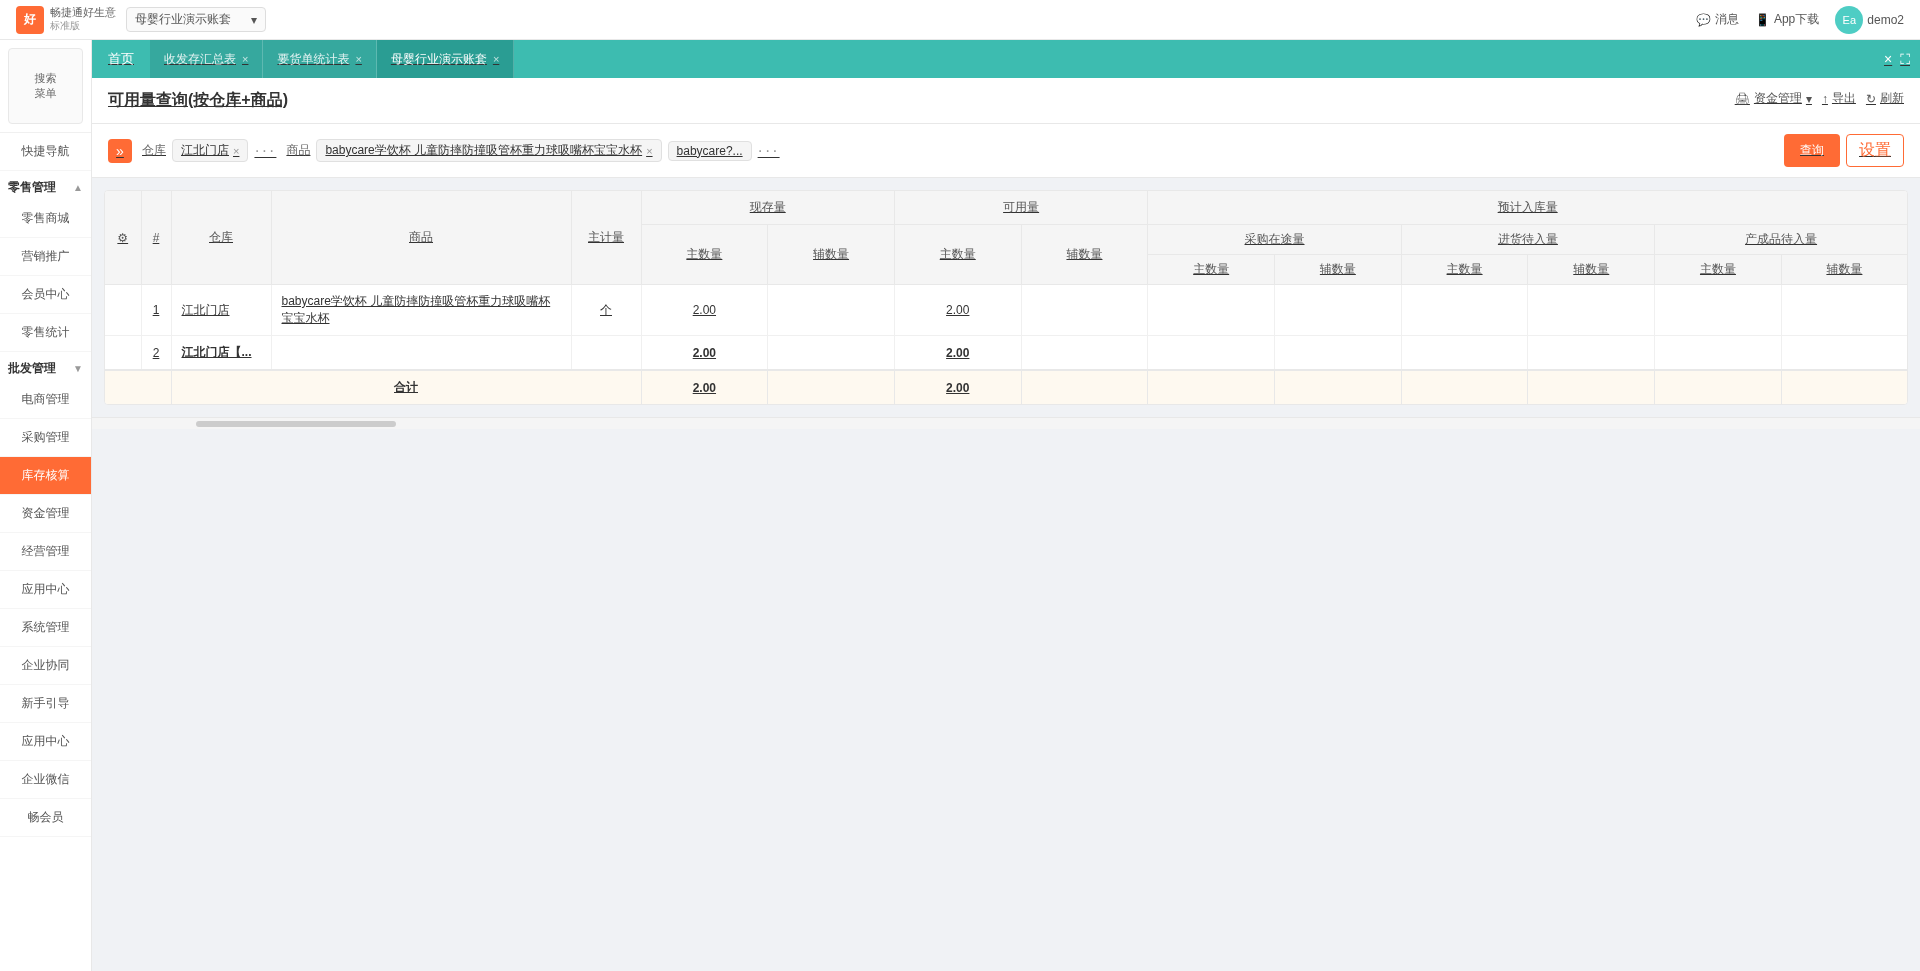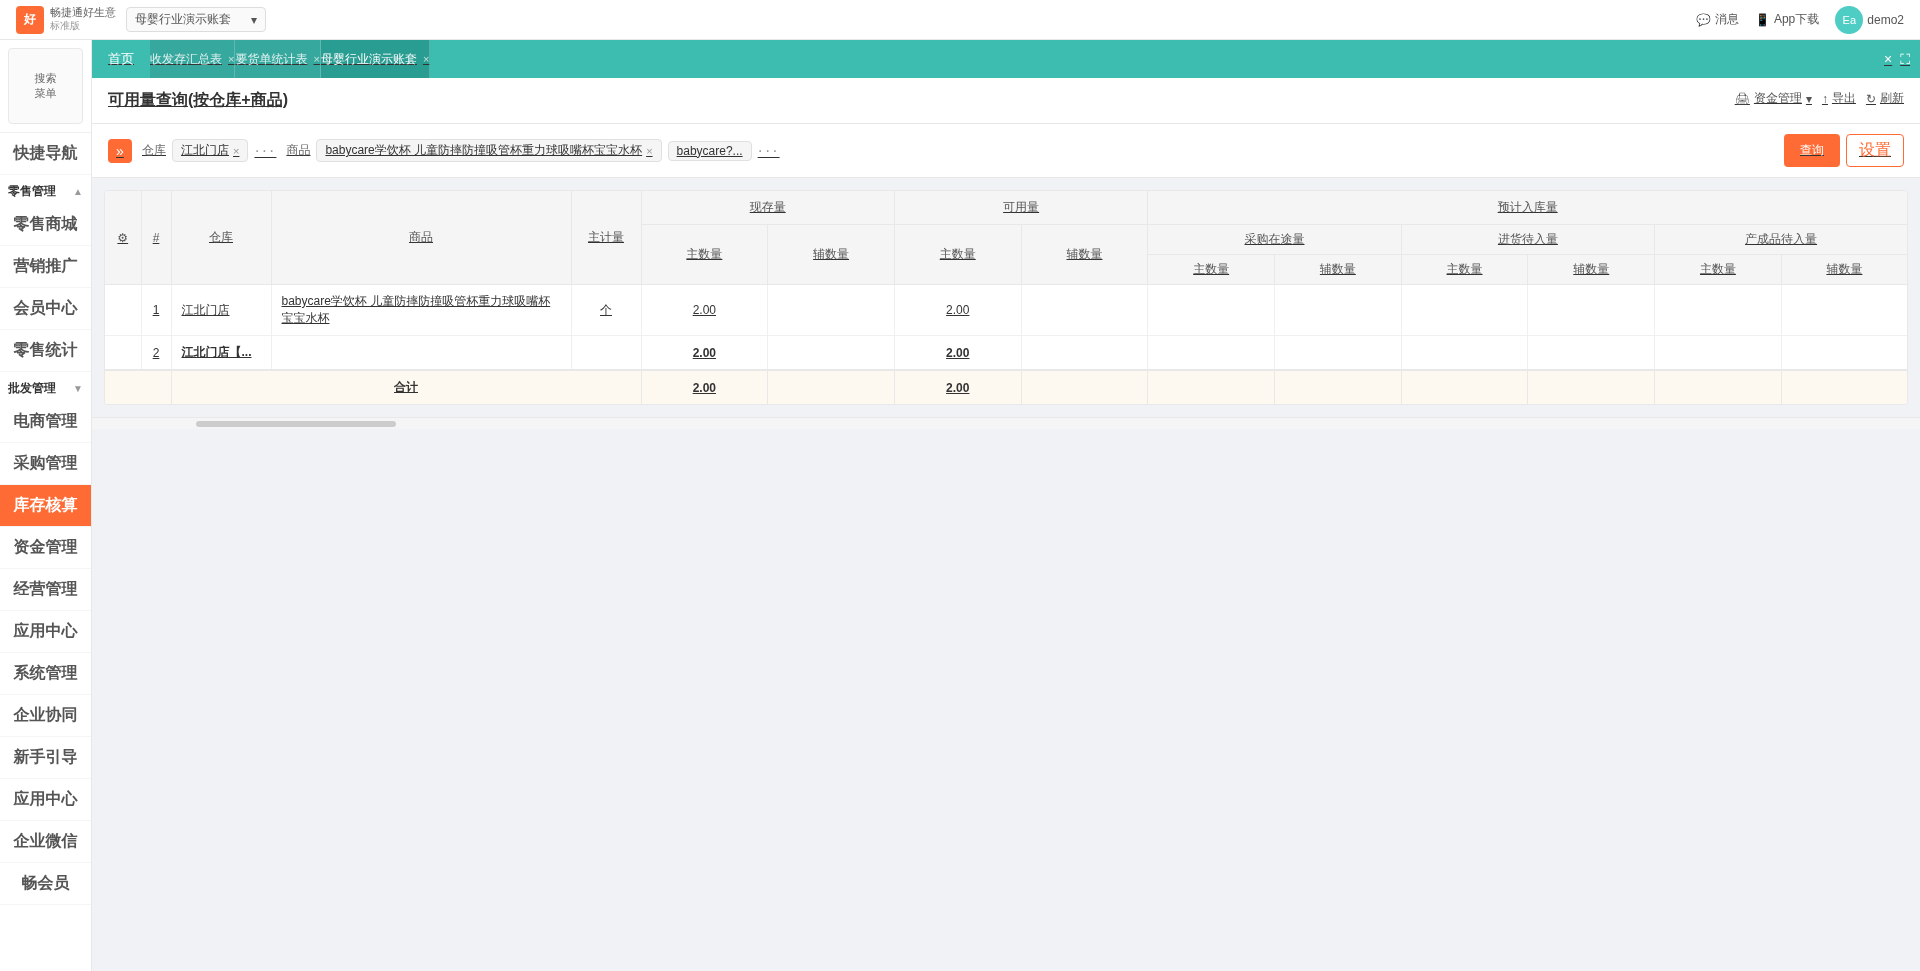--- a/index.html
+++ b/index.html
@@ -103,24 +103,23 @@
       background: #fafafa;
       cursor: pointer;
       font-size: 11px;
       color: #666;
       text-align: center;
     }
     .sidebar-nav-item {
       padding: 10px 6px;
       text-align: center;
       cursor: pointer;
-      font-size: 16px;
+      font-size: 12px;
       color: #555;
       border-bottom: 1px solid #f5f5f5;
-      font-weight: bold;
     }
     .sidebar-nav-item.active {
       background: #ff6b35;
       color: white;
     }
     .sidebar-section {
       display: flex;
       align-items: center;
       justify-content: space-between;
       padding: 8px 8px 4px;
@@ -148,21 +147,21 @@
     .tab-home {
       padding: 0 16px;
       height: 100%;
       display: flex;
       align-items: center;
       color: white;
       cursor: pointer;
       font-size: 13px;
     }
     .tab-item {
-      padding: 0 0;
+      padding: 0 14px;
       height: 100%;
       display: flex;
       align-items: center;
       color: rgba(255,255,255,0.85);
       cursor: pointer;
       font-size: 12px;
       background: rgba(0,0,0,0.1);
       border-right: 1px solid rgba(255,255,255,0.2);
       gap: 6px;
     }

